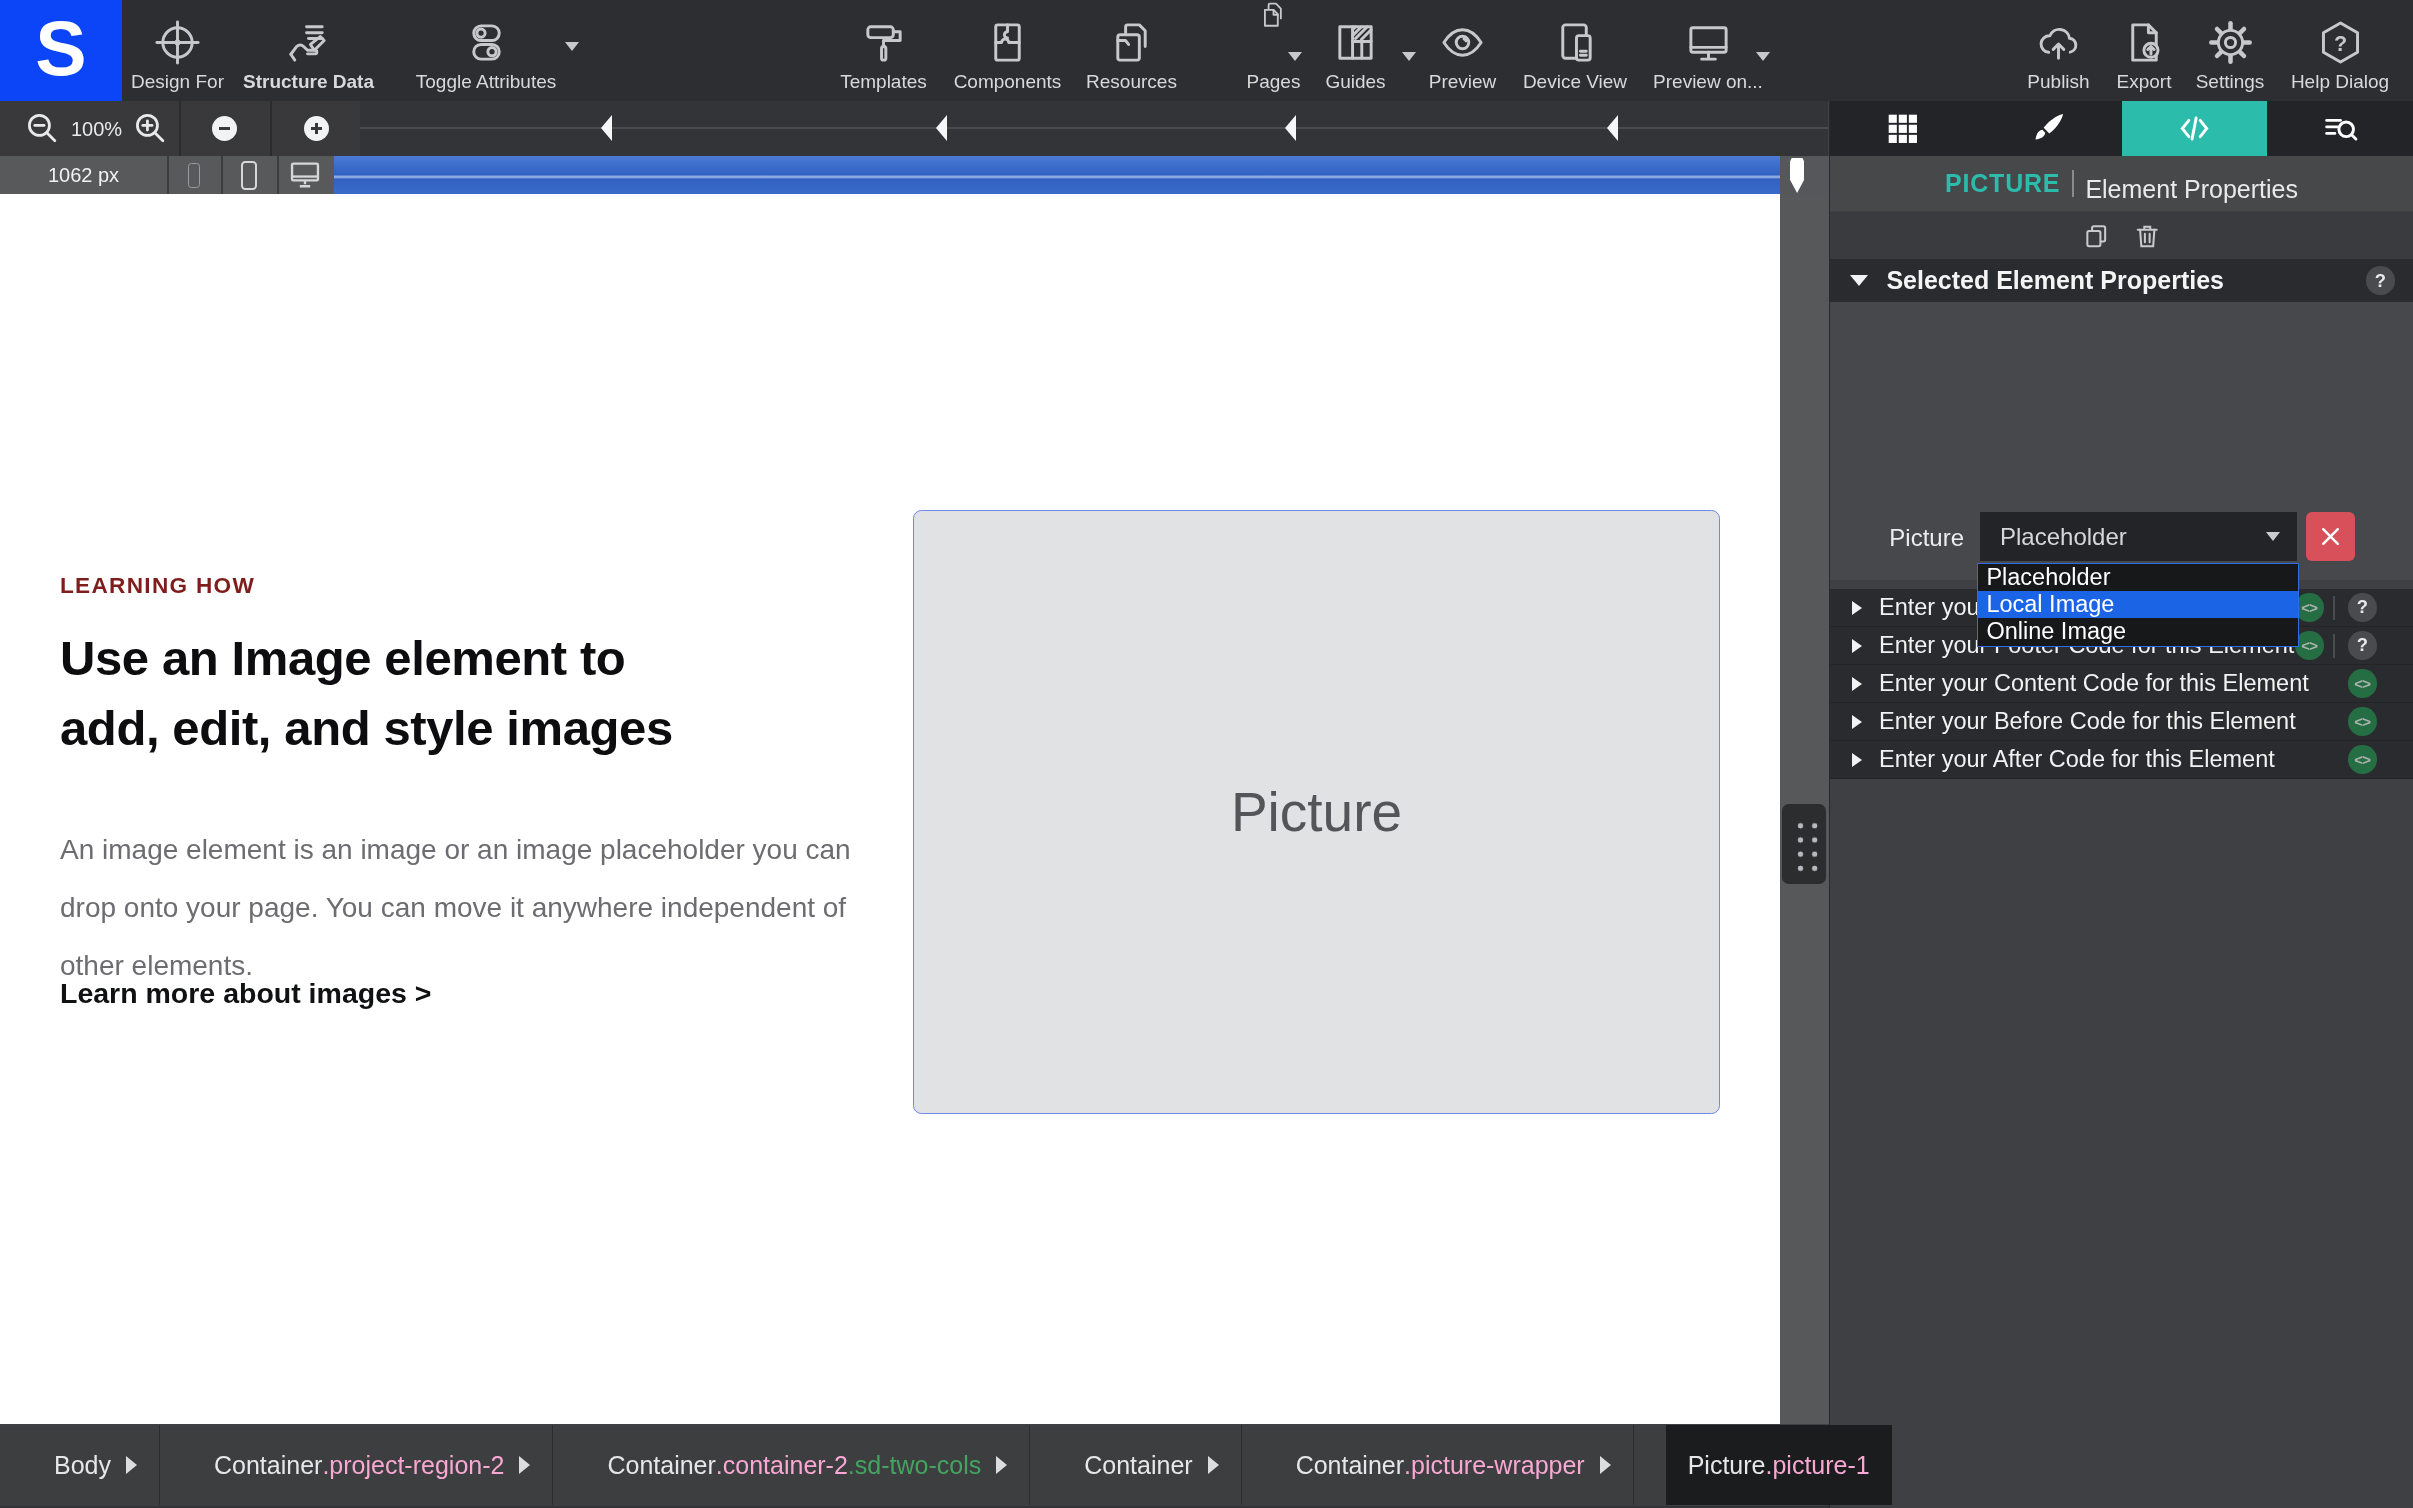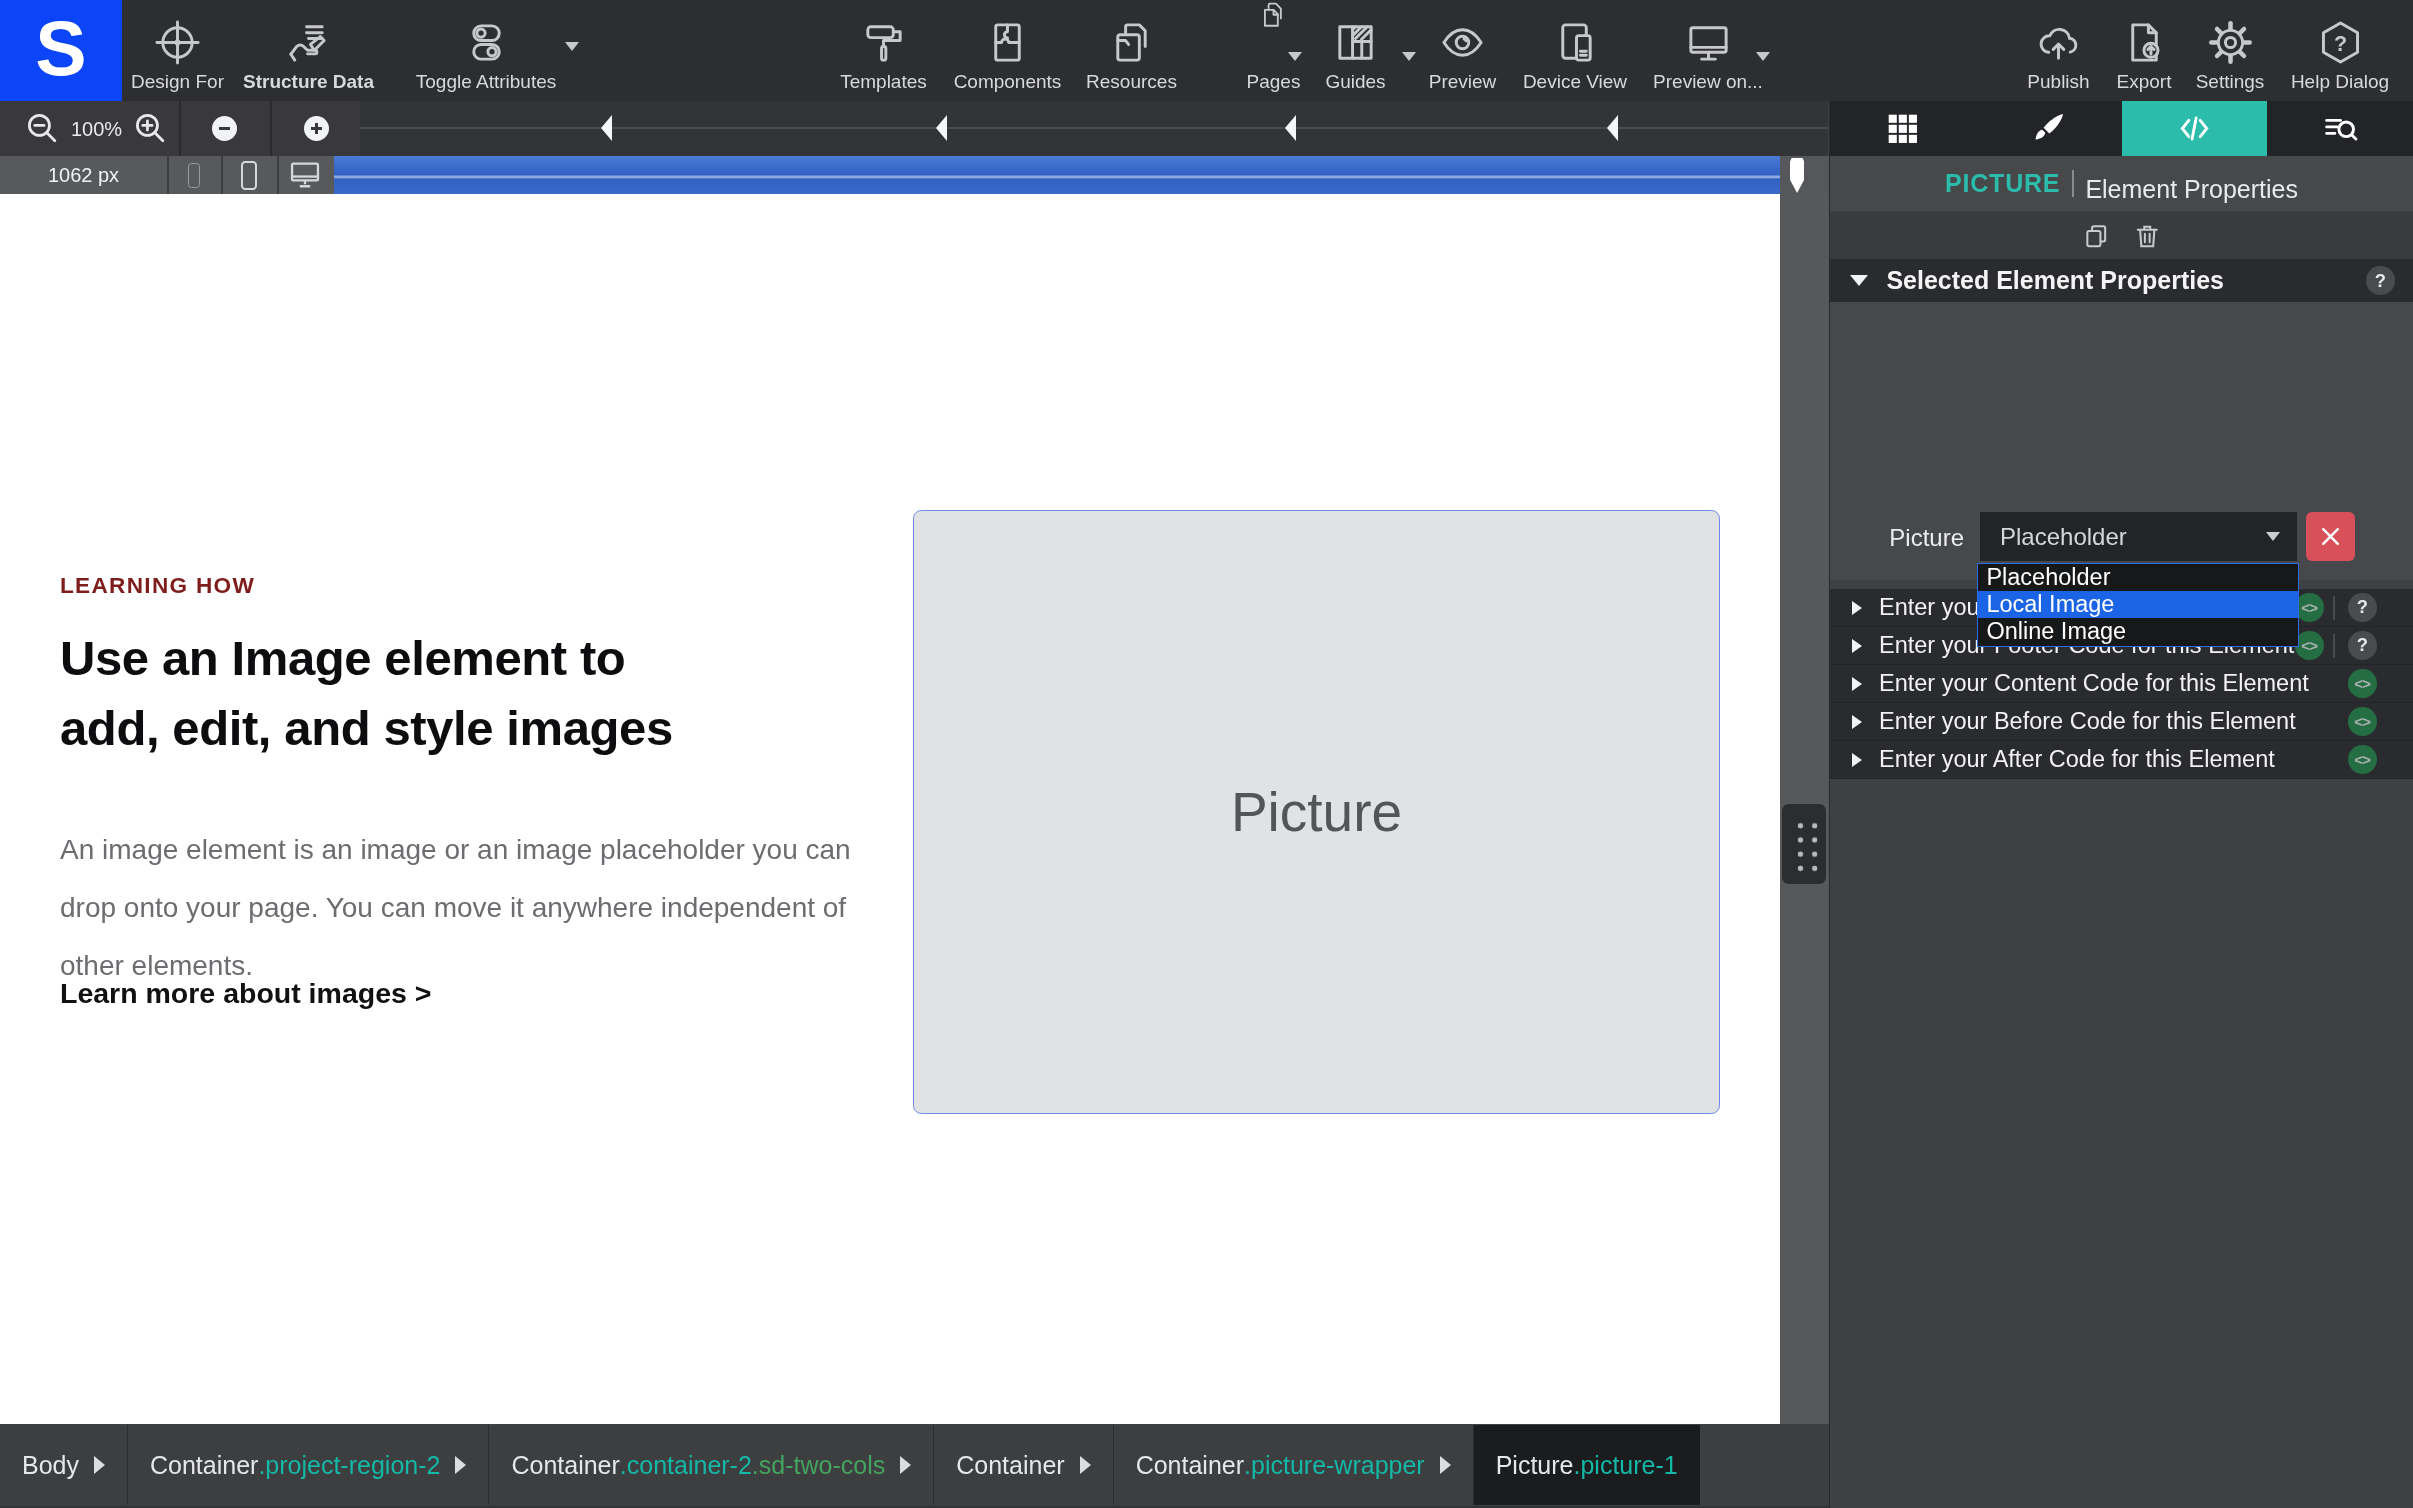--- a/index.html
+++ b/index.html
@@ -93,23 +93,23 @@
   .crow .rtri { width:0; height:0; border-top:7.5px solid transparent; border-bottom:7.5px solid transparent; border-left:10px solid #f2f3f4; margin-left:22px; }
   .crow .clabel { margin-left:17px; color:#f2f2f3; font-size:23.5px; font-weight:500; white-space:nowrap; }
   .gcircle { position:absolute; top:4.2px; width:28.5px; height:28.5px; border-radius:50%; background:#256e44;
     color:#aeb3b2; font-size:15px; font-weight:700; display:flex; align-items:center; justify-content:center; letter-spacing:-0.8px; }
   .cdiv { position:absolute; left:503px; top:6.7px; width:1.7px; height:24px; background:#4a4b4d; }
   .crow .qcircle { position:absolute; left:518px; top:4.2px; }
   .g1 { left:465px; } .g2 { left:518px; }
 
   
   #breadcrumb { left:0; top:1425px; width:1829px; height:84px; background:#3d3e40; display:flex; border-bottom:3.4px solid #323336; }
-  .bseg { height:80px; display:flex; align-items:center; padding:0 22px; border-right:1.7px solid #2b2c2e; font-size:25px; white-space:nowrap; }
+  .bseg { height:80px; display:flex; align-items:center; padding:0 22px; border-right:1.7px solid #2b2c2e; font-size:25px; white-space:nowrap;margin-left:32px; }
   .bseg.active { background:#1b1c1e; border-right:none; }
-  .bseg .w { color:#e6e7e8; } .bseg .b { color:#14b8a6; } .bseg .g { color:#44a45f; }
+  .bseg .w { color:#e6e7e8; } .bseg .b { color:#f9a8d4; } .bseg .g { color:#44a45f; }
   .barrow { width:0; height:0; border-top:9.2px solid transparent; border-bottom:9.2px solid transparent; border-left:11px solid #dcdddf; margin-left:15px; }
 </style>
 </head>
 <body>
 
 <div id="stage">
 
   <div id="toolbar" class="abs">
     <div id="logo" class="abs">
         <span>S</span>

